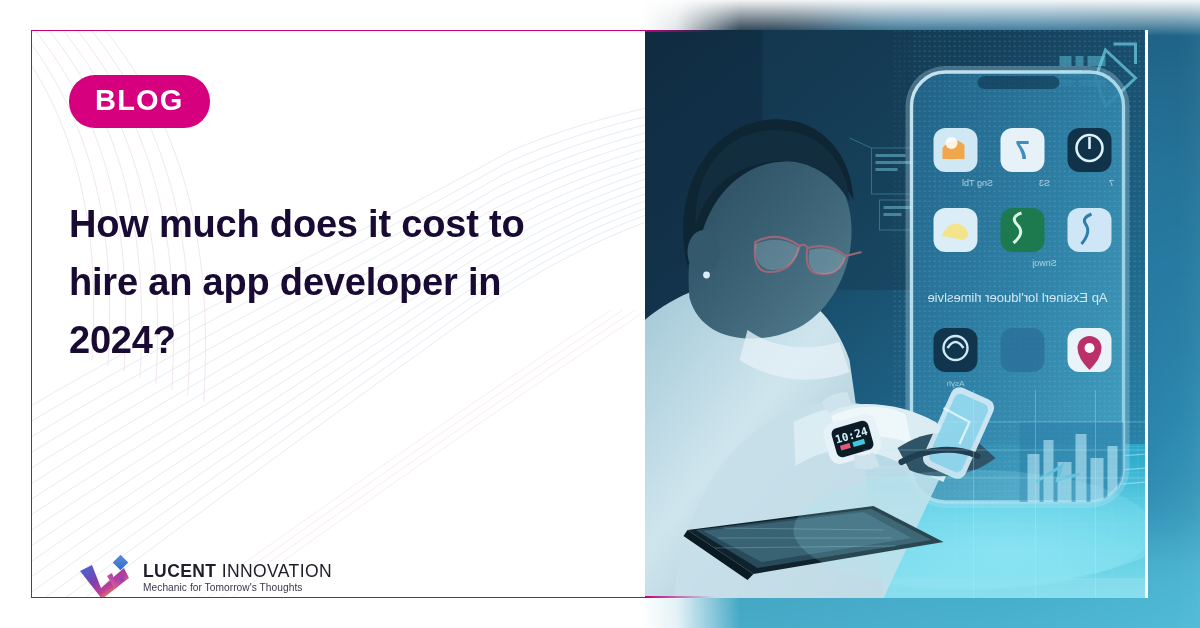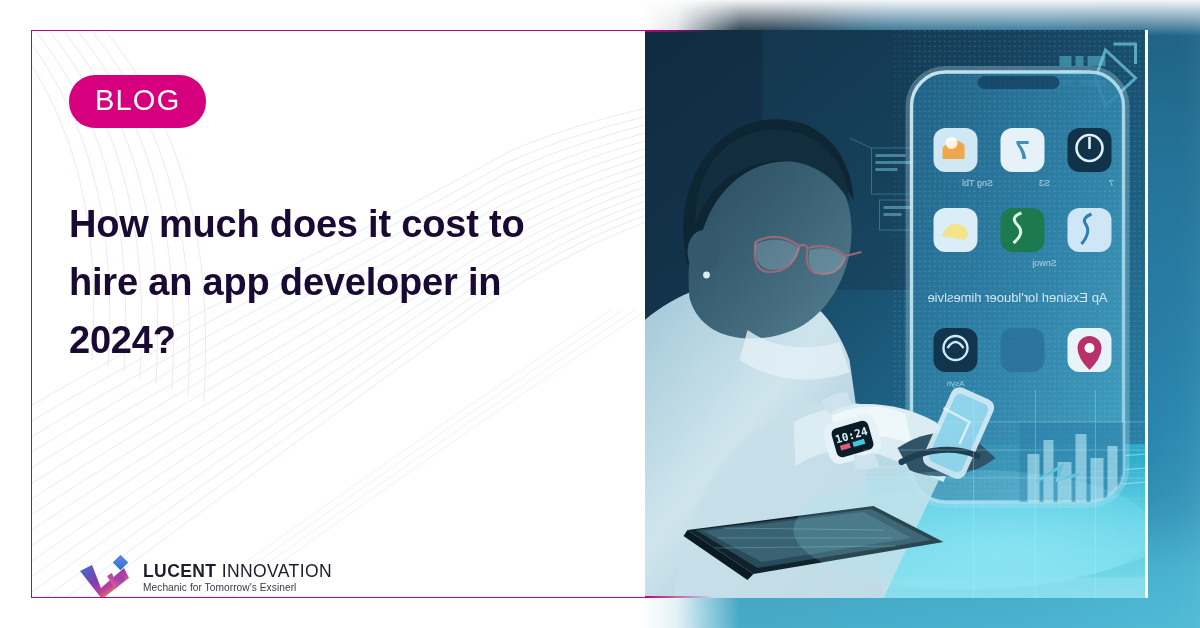--- a/index.html
+++ b/index.html
@@ -56,21 +56,21 @@
 
   .card-inner{ position:relative; z-index:3; height:100%; }
 
   
   .badge{
     position:absolute; left:37px; top:44px;
     padding:11px 26px 13px;
     border-radius:26px;
     background:#d6007f;
     color:#ffffff;
-    font-size:29px; font-weight:400; letter-spacing:1.2px;
+    font-size:29px; font-weight:700; letter-spacing:1.2px;
     line-height:1;
     display:inline-block;
   }
 
   
   .headline{
     position:absolute; left:37px; top:165px; width:520px;
     color:#190a33;
     font-size:38px; font-weight:700; line-height:1.52;
     letter-spacing:-0.2px;
@@ -207,21 +207,21 @@
 
           <path d="M28,21 L33,18 L36,27 L44,20 L46,25 L36,34 Z" fill="url(#lg2)"></path>
 
           <rect x="36" y="2" width="11" height="11" transform="rotate(45 41.5 7.5)" fill="url(#lg3)"></rect>
         </svg>
       </span>
       <span class="logo-text">
         <span class="logo-name">
           <span class="b">LUCENT</span><span>&nbsp;</span><span class="n">INNOVATION</span>
         </span>
-        <span class="logo-tag">Mechanic for Tomorrow's Exsinerl</span>
+        <span class="logo-tag">Mechanic for Tomorrow's Thoughts</span>
       </span>
     </div>
 
   </div>
 </div>
 
 <div class="photo-frame">
   <div class="photo">
     <svg viewBox="0 0 503 568" preserveAspectRatio="xMidYMid slice" xmlns="http://www.w3.org/2000/svg">
       <defs>

